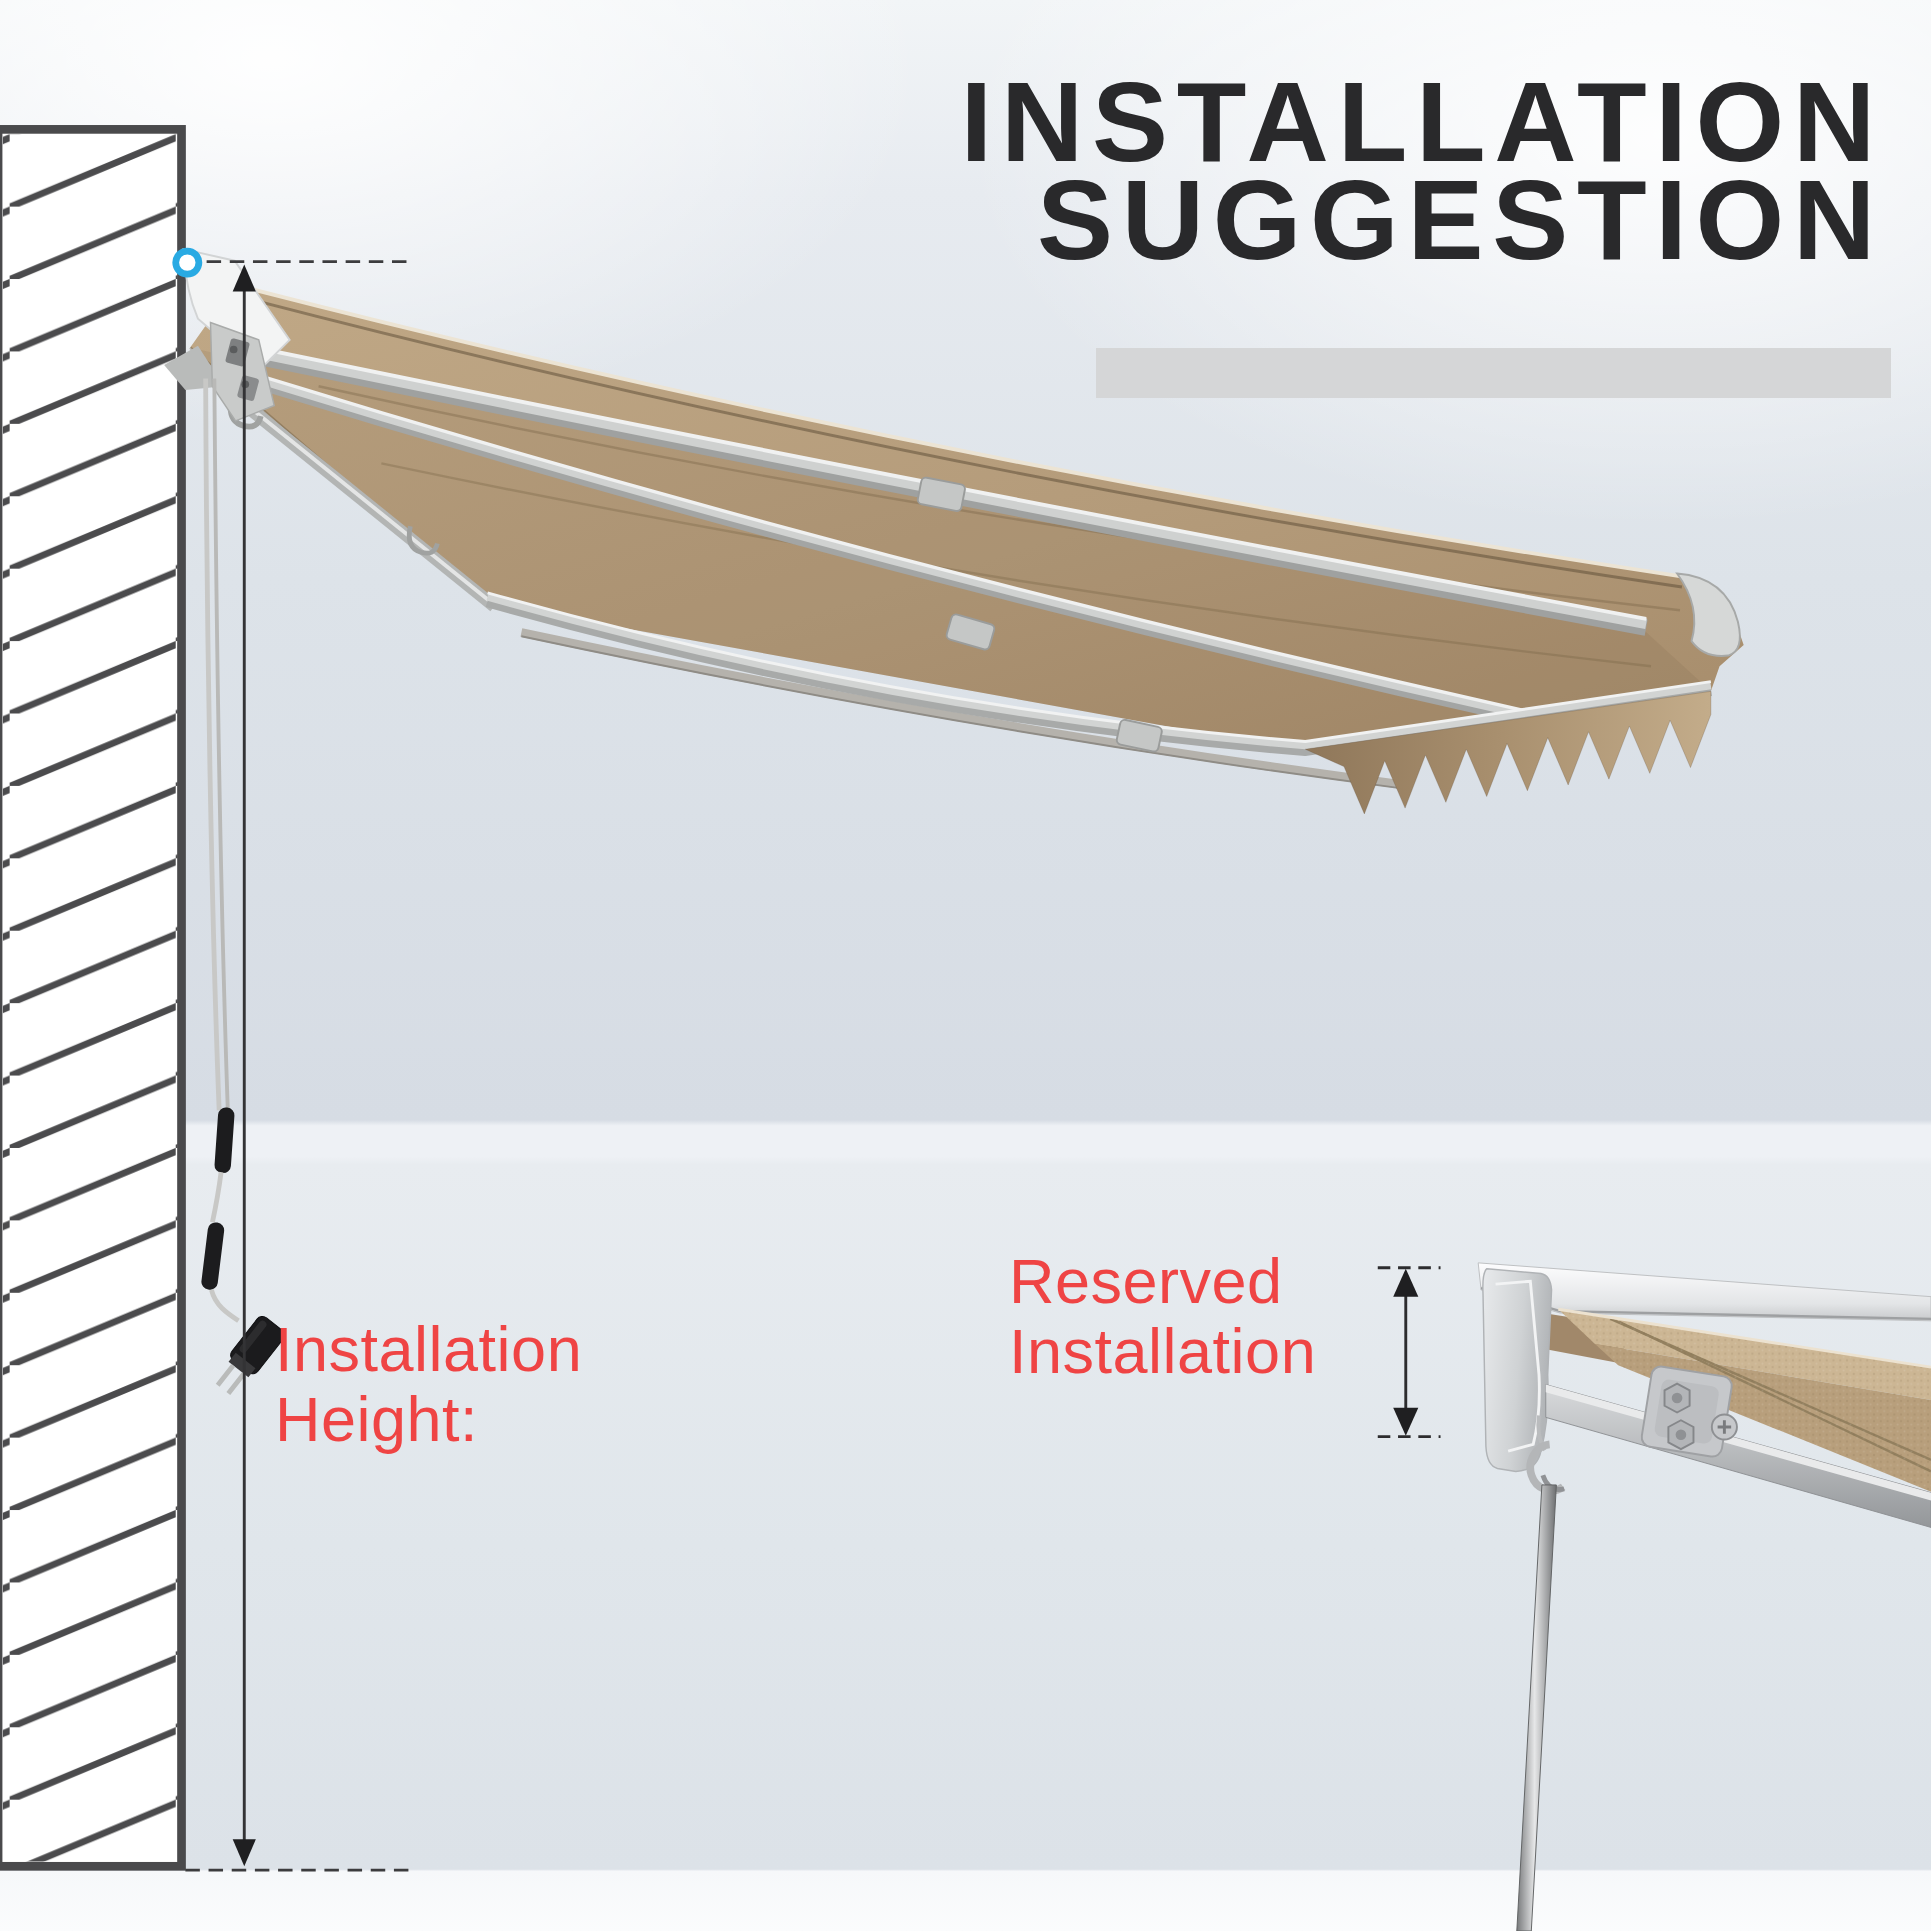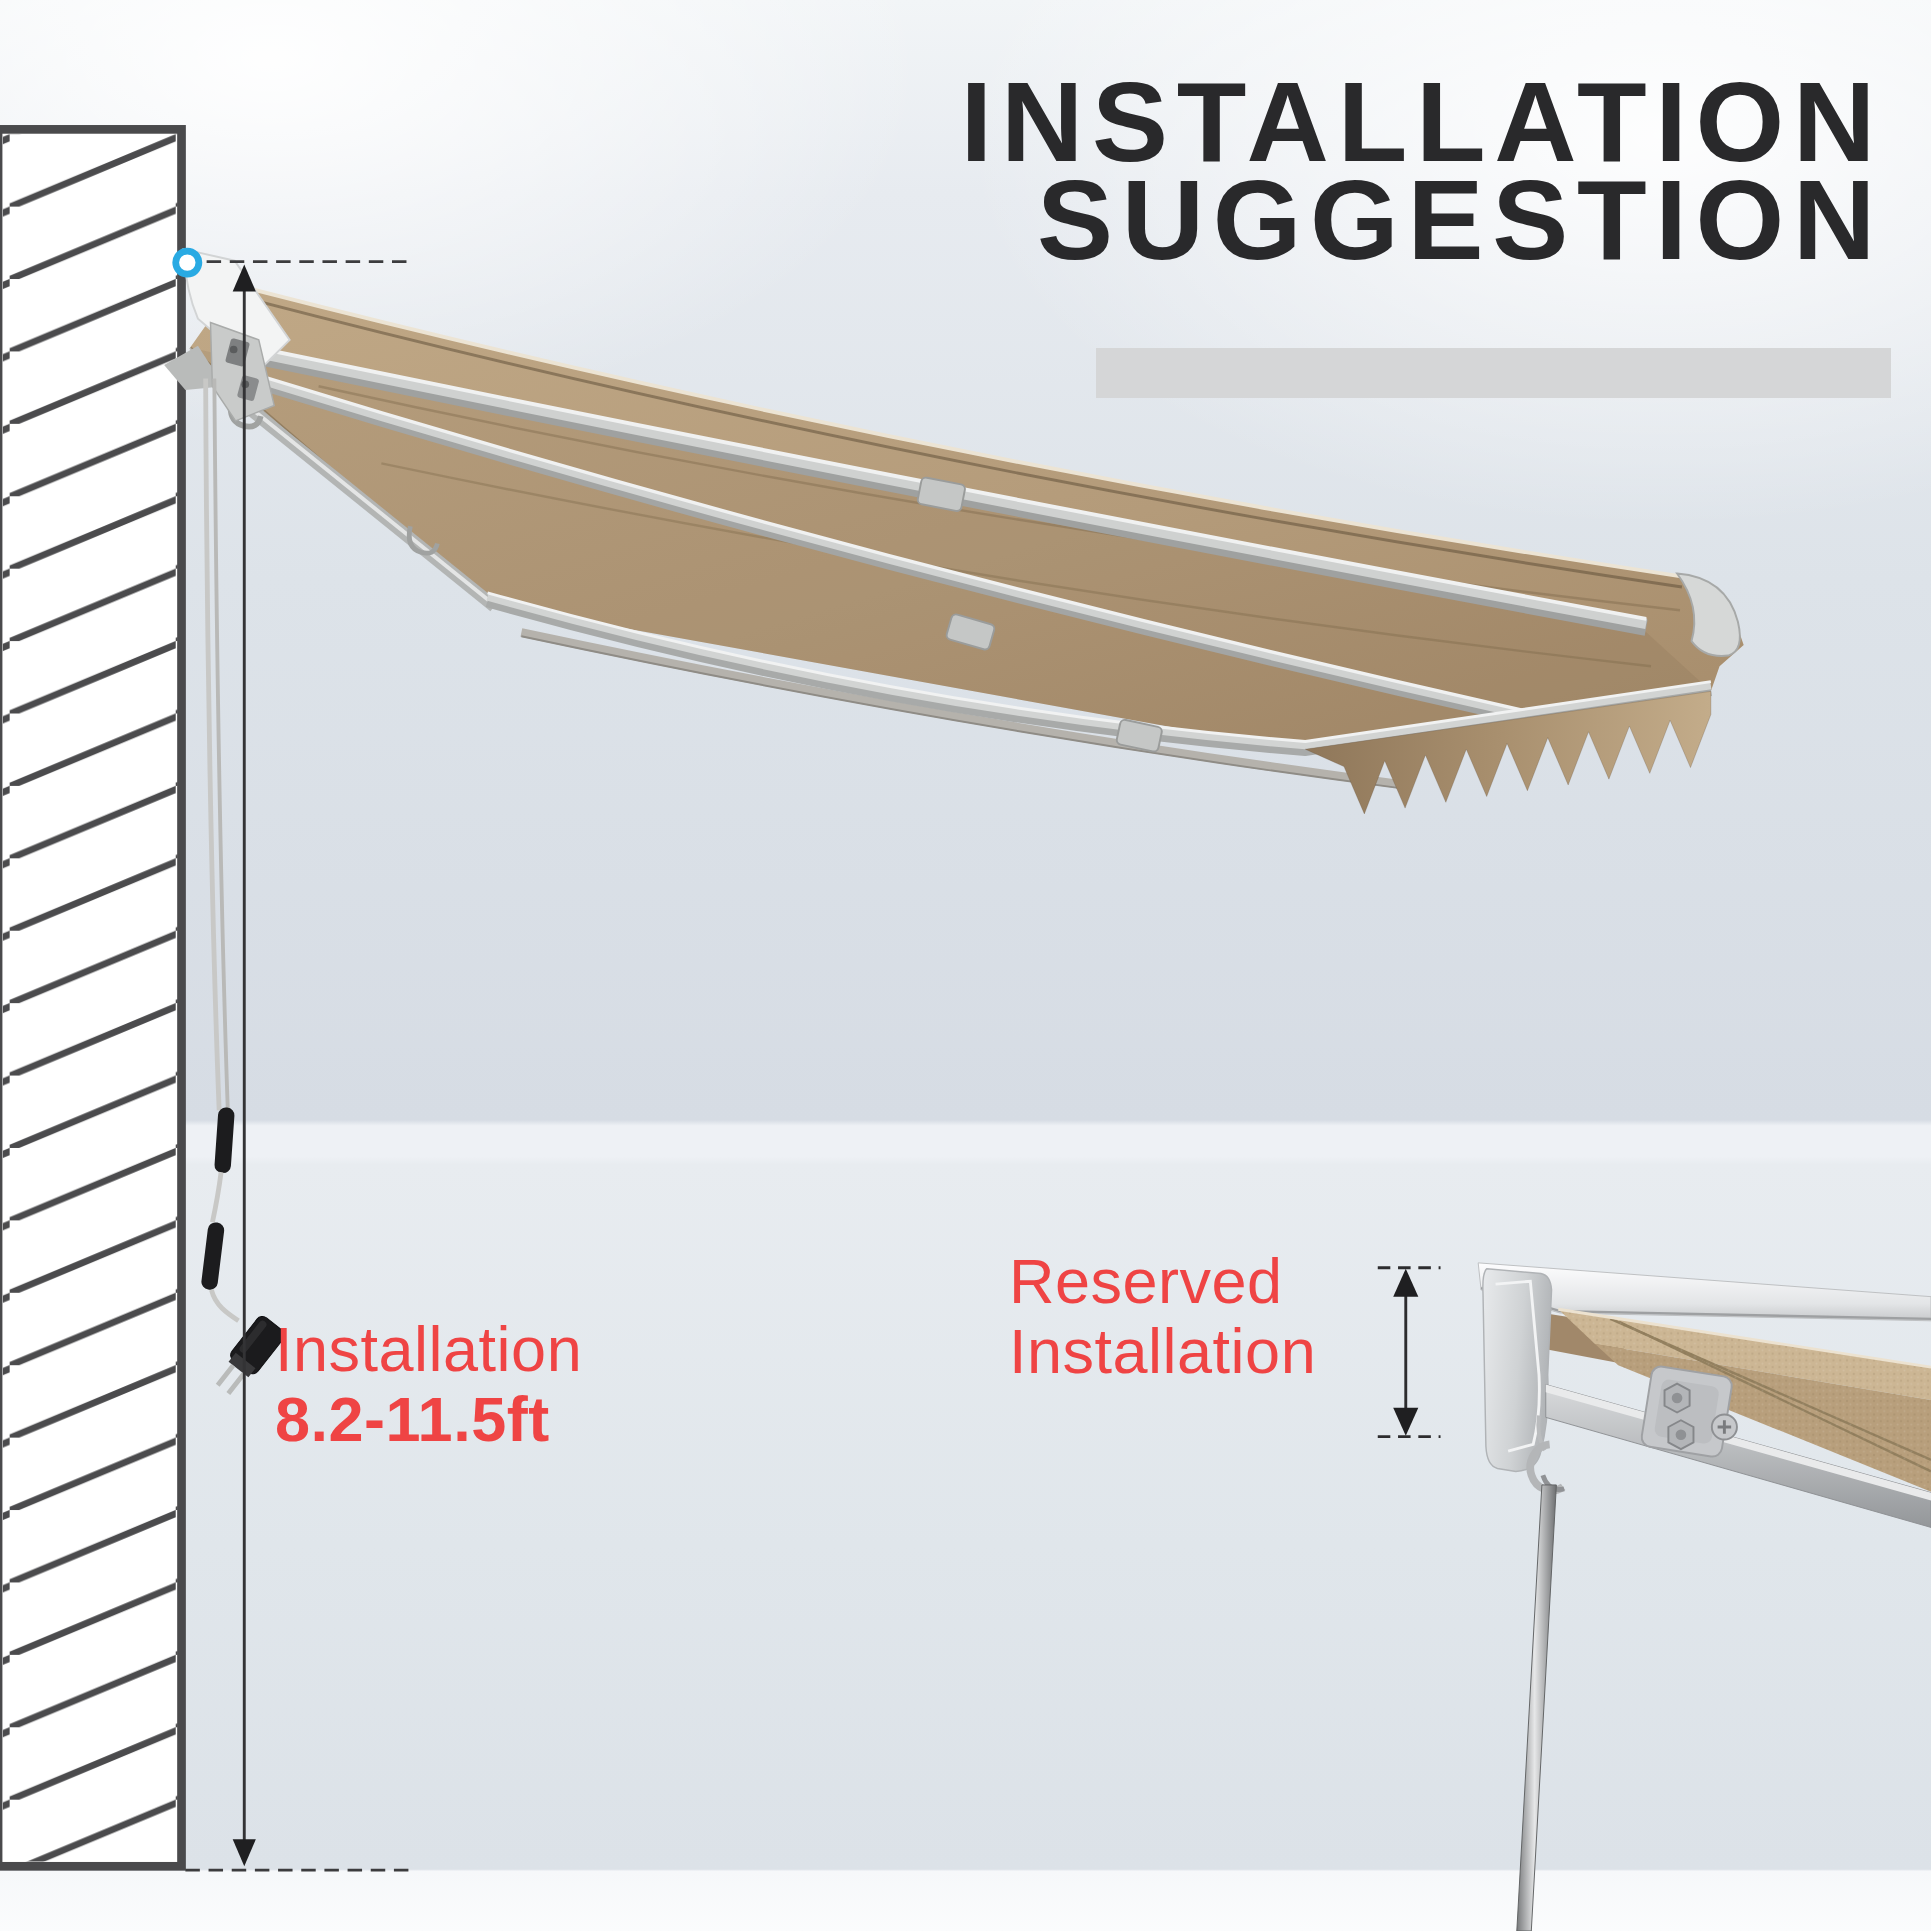--- a/index.html
+++ b/index.html
@@ -232,21 +232,21 @@
 
   <div class="title">
     <div>INSTALLATION</div>
     <div>SUGGESTION</div>
   </div>
 
   <div class="divider"></div>
 
   <div class="spec spec-left">
     <div>Installation</div>
-    <div class="val">8.2-11.5ft</div>
+    <div>Height:</div>
   </div>
 
   <div class="spec spec-right">
     <div>Reserved</div>
     <div>Installation</div>
   </div>
 
 </div>
 
 

